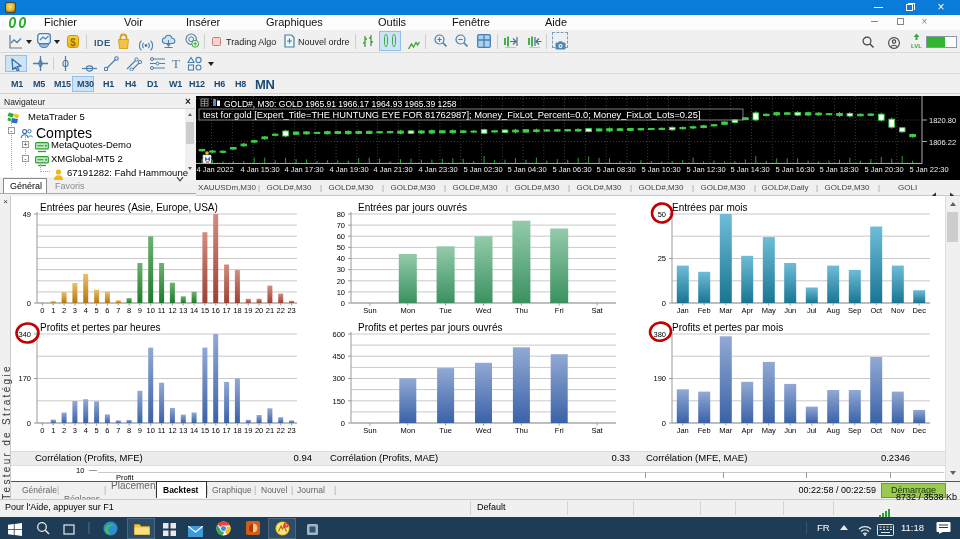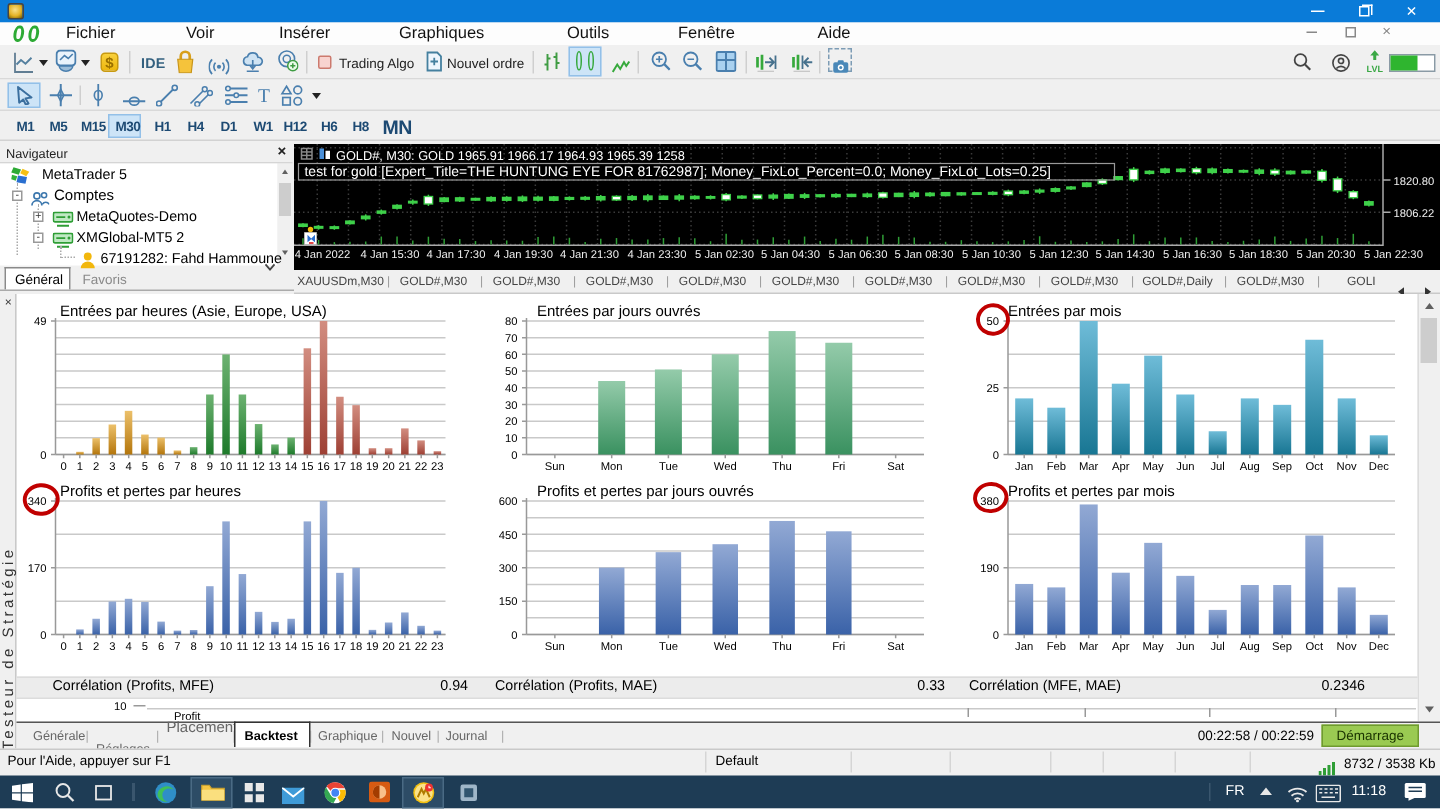--- a/index.html
+++ b/index.html
@@ -202,21 +202,21 @@
       </svg></div>
 <div style="position:absolute;left:28px;top:111px;color:#000;font-size:9.5px;">MetaTrader 5</div>
 <div style="position:absolute;left:11px;top:122px;width:1px;height:48px;border-left:1px dotted #aaa;"></div>
 <div style="position:absolute;left:8px;top:127px;width:7px;height:7px;background:#fff;border:1px solid #999;font-size:7px;line-height:5px;text-align:center;color:#333;">-</div>
 <div style="position:absolute;left:20px;top:125px;"><svg width="13" height="11" viewBox="0 0 13 11">
         <circle cx="4.6" cy="3.6" r="2" fill="none" stroke="#3c77ad" stroke-width="1.1"></circle>
         <path d="M1.3 10 a3.3 3.3 0 0 1 6.6 0" fill="none" stroke="#3c77ad" stroke-width="1.1"></path>
         <circle cx="9.4" cy="3.2" r="1.7" fill="none" stroke="#3c77ad" stroke-width="1"></circle>
         <path d="M8.2 9.2 a2.7 2.7 0 0 1 4.6 0" fill="none" stroke="#3c77ad" stroke-width="1"></path>
       </svg></div>
-<div style="position:absolute;left:36px;top:125px;color:#000;font-size:10px;">Comptes</div>
+<div style="position:absolute;left:36px;top:125px;color:#000;font-size:14px;">Comptes</div>
 <div style="position:absolute;left:25px;top:136px;width:1px;height:30px;border-left:1px dotted #aaa;"></div>
 <div style="position:absolute;left:22px;top:141px;width:7px;height:7px;background:#fff;border:1px solid #999;font-size:7px;line-height:6px;text-align:center;color:#333;">+</div>
 <div style="position:absolute;left:35px;top:139px;"><svg width="14" height="11" viewBox="0 0 14 11">
         <rect x="0.6" y="0.6" width="12.8" height="6.3" rx="1" fill="#bfe9c3" stroke="#2f9e36" stroke-width="1.1"></rect>
         <path d="M2.5 3.7 h6" stroke="#2f9e36" stroke-width="1.1"></path>
         <circle cx="11" cy="3.7" r="1" fill="#2f9e36"></circle>
         <path d="M3 9.5 h8" stroke="#2f9e36" stroke-width="1.3"></path>
       </svg></div>
 <div style="position:absolute;left:51px;top:139px;color:#000;font-size:9.5px;">MetaQuotes-Demo</div>
 <div style="position:absolute;left:22px;top:155px;width:7px;height:7px;background:#fff;border:1px solid #999;font-size:7px;line-height:5px;text-align:center;color:#333;">-</div>
@@ -996,21 +996,21 @@
 <div style="position:absolute;left:700px;top:501px;width:1px;height:14px;background:#d5d5d5;"></div>
 <div style="position:absolute;left:735px;top:501px;width:1px;height:14px;background:#d5d5d5;"></div>
 <div style="position:absolute;left:783px;top:501px;width:1px;height:14px;background:#d5d5d5;"></div>
 <div style="position:absolute;left:833px;top:501px;width:1px;height:14px;background:#d5d5d5;"></div>
 <div style="position:absolute;left:879px;top:504px;"><svg width="14" height="10" viewBox="0 0 14 10">
         <rect x="0" y="7" width="2" height="3" fill="#2f9e36"></rect>
         <rect x="3" y="5" width="2" height="5" fill="#2f9e36"></rect>
         <rect x="6" y="3" width="2" height="7" fill="#2f9e36"></rect>
         <rect x="9" y="1" width="2" height="9" fill="#2f9e36"></rect>
       </svg></div>
-<div style="position:absolute;left:896px;top:504px;color:#000;font-size:9px;">8732 / 3538 Kb</div>
+<div style="position:absolute;left:896px;top:492px;color:#000;font-size:9px;">8732 / 3538 Kb</div>
 <div style="position:absolute;left:0;top:517px;width:960px;height:22px;background:#1e3c55;"></div>
 <div style="position:absolute;left:8px;top:522px;"><svg width="14" height="13" viewBox="0 0 14 13">
         <path d="M0 1.8 L5.8 1 V6.2 H0 Z" fill="#fff"></path>
         <path d="M6.6 0.9 L14 0 V6.2 H6.6 Z" fill="#fff"></path>
         <path d="M0 7 H5.8 V12 L0 11.2 Z" fill="#fff"></path>
         <path d="M6.6 7 H14 V13 L6.6 12.1 Z" fill="#fff"></path>
       </svg></div>
 <div style="position:absolute;left:36px;top:521px;"><svg width="14" height="14" viewBox="0 0 14 14">
         <circle cx="6" cy="6" r="4.3" fill="none" stroke="#e8e8e8" stroke-width="1.3"></circle>
         <path d="M9.3 9.3 L13 13" stroke="#e8e8e8" stroke-width="1.5"></path>

